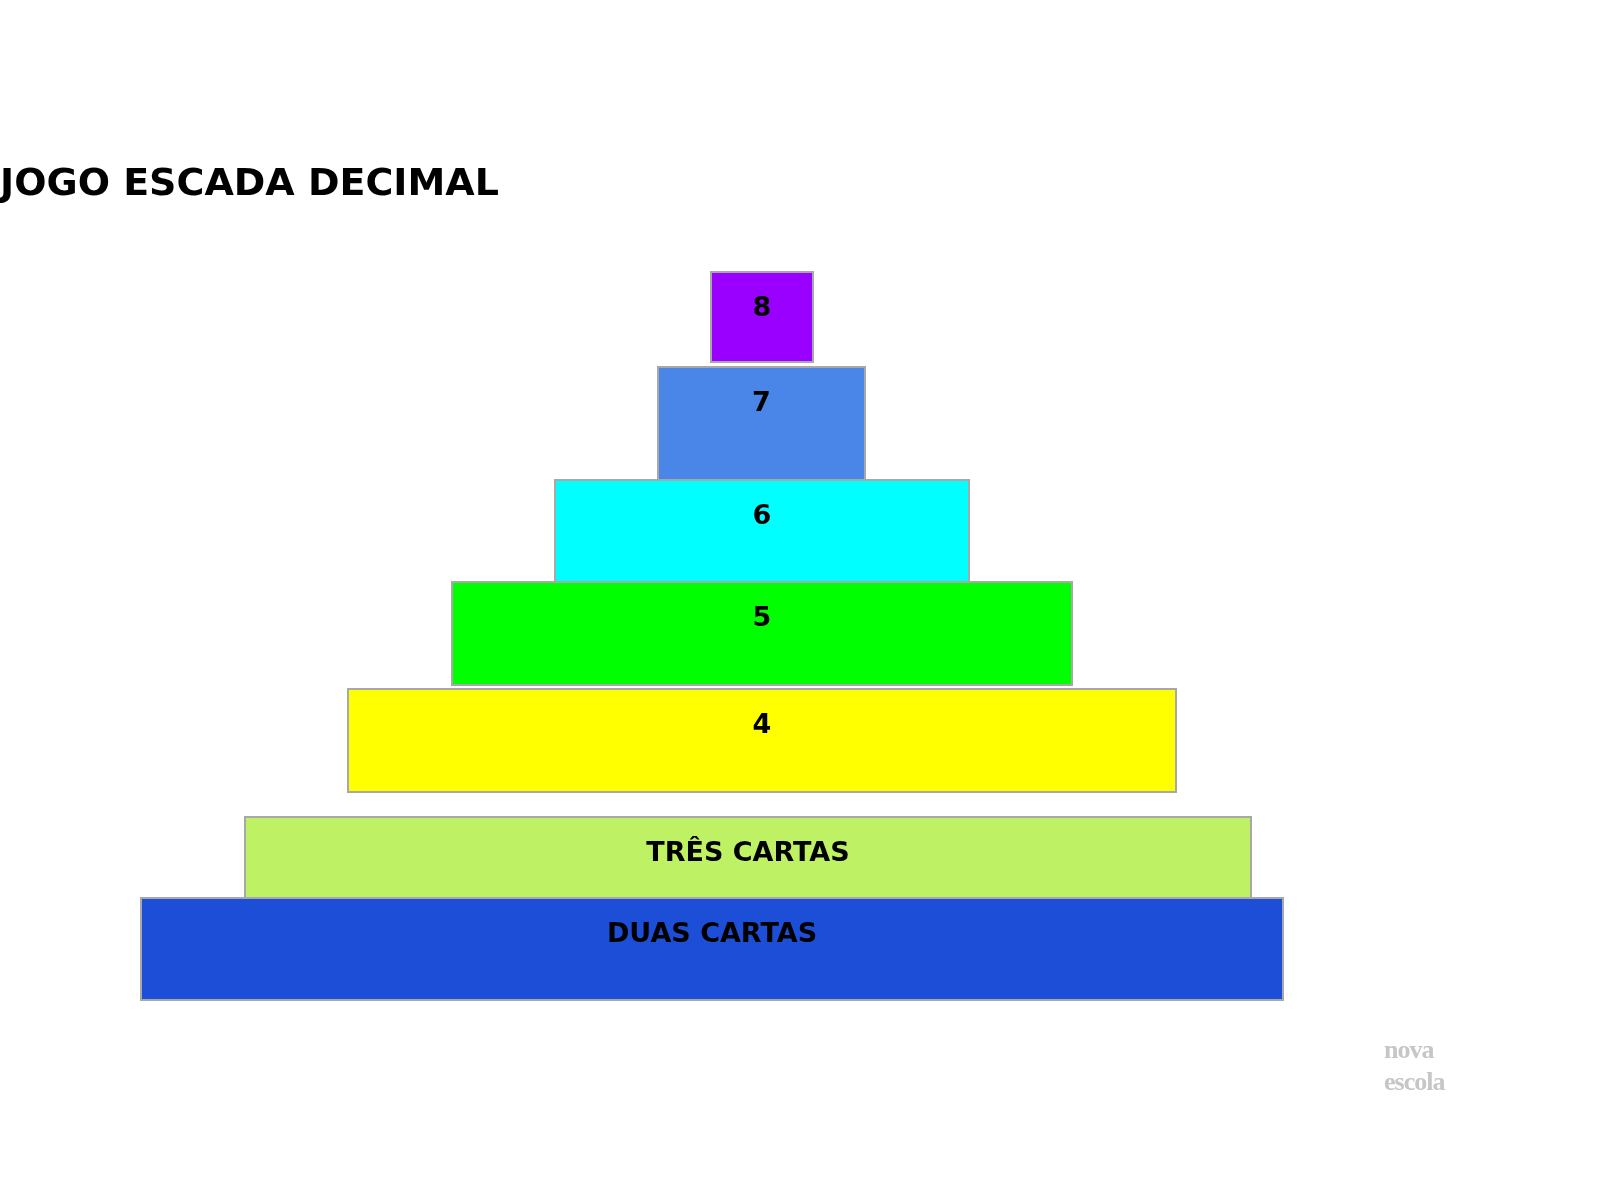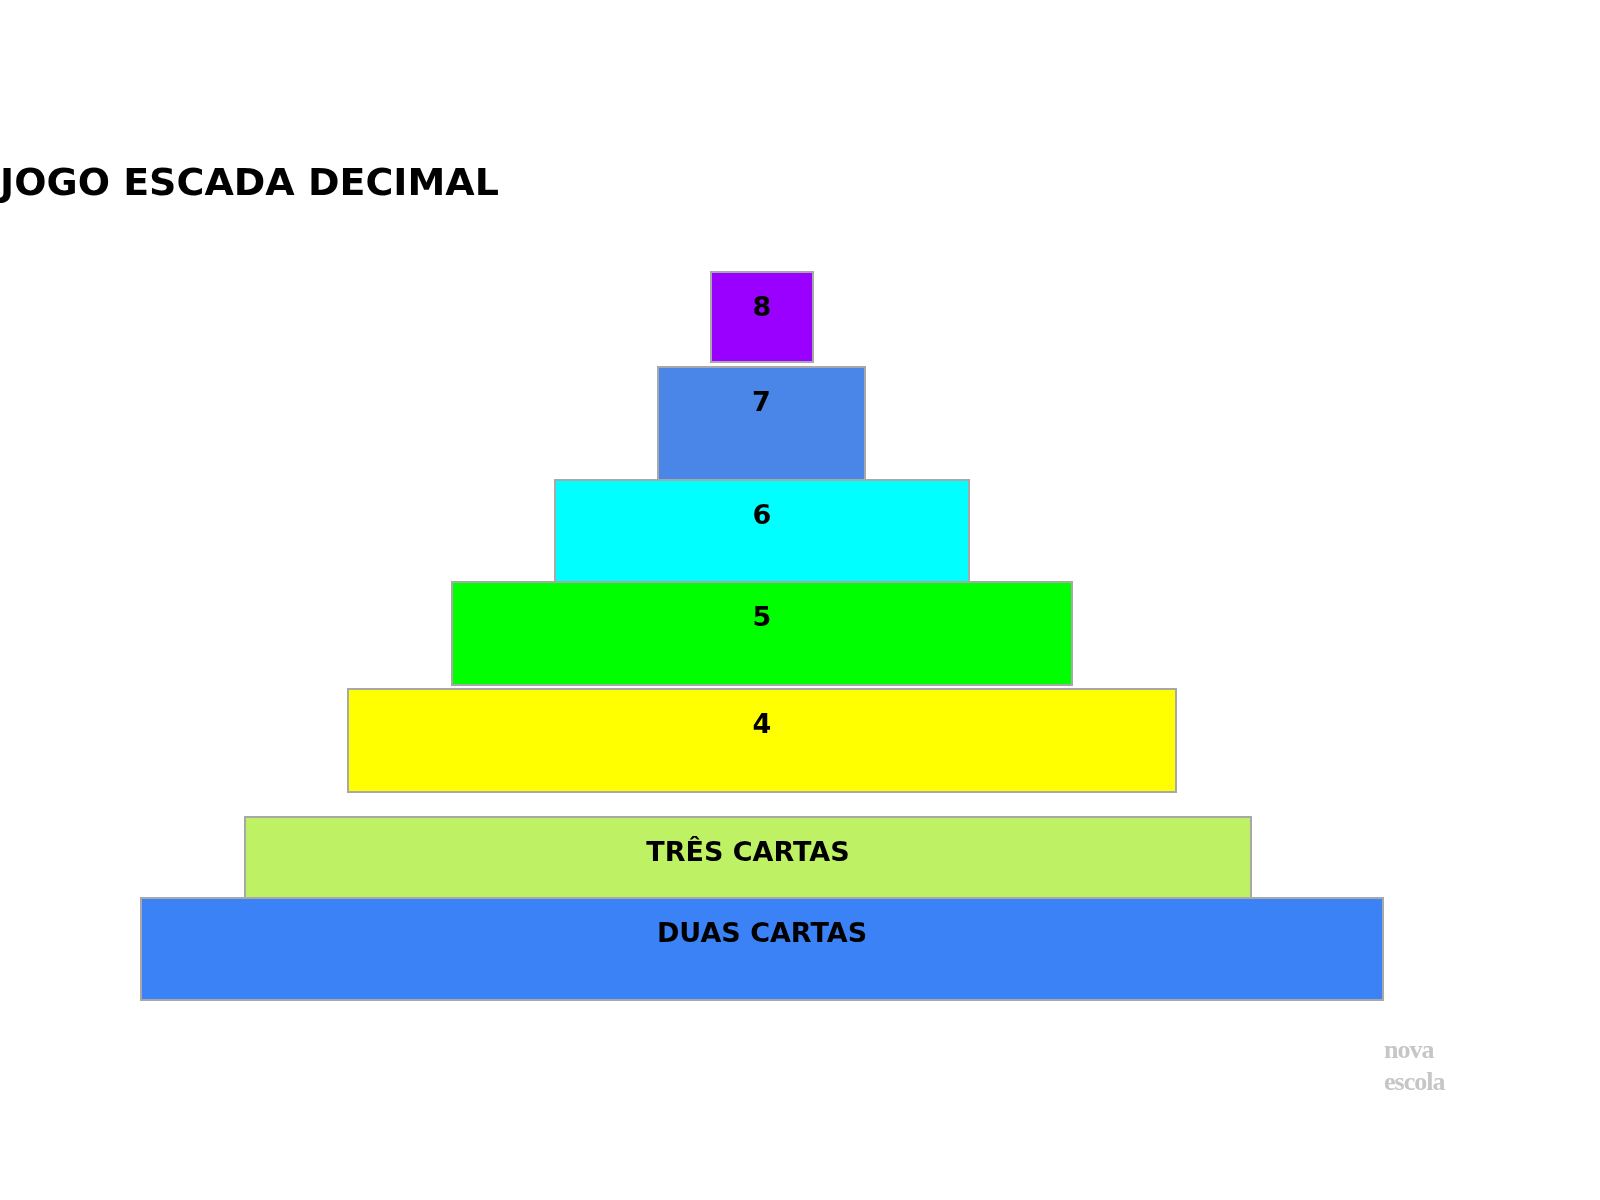--- a/index.html
+++ b/index.html
@@ -75,21 +75,21 @@
   </div>
   <div class="step" style="left: 451px; top: 581px; width: 622px; height: 105px; background: rgb(0, 255, 0);">
     <span class="label">5</span>
   </div>
   <div class="step" style="left: 347px; top: 688px; width: 830px; height: 105px; background: rgb(255, 255, 0);">
     <span class="label">4</span>
   </div>
   <div class="step" style="left: 244px; top: 792px; width: 1008px; height: 106px; background: #bef264; margin-top: 24px;">
     <span class="label">TRÊS CARTAS</span>
   </div>
-  <div class="step" style="left: 140px; top: 897px; width: 1244px; height: 104px; background: #3b82f6;">
+  <div class="step" style="left: 140px; top: 897px; width: 1144px; height: 104px; background: #1d4ed8;">
     <span class="label">DUAS CARTAS</span>
   </div>
 </div>
 
 <div class="logo">
   <span>nova</span>
   <span>escola</span>
 </div>
 
 </body></html>

